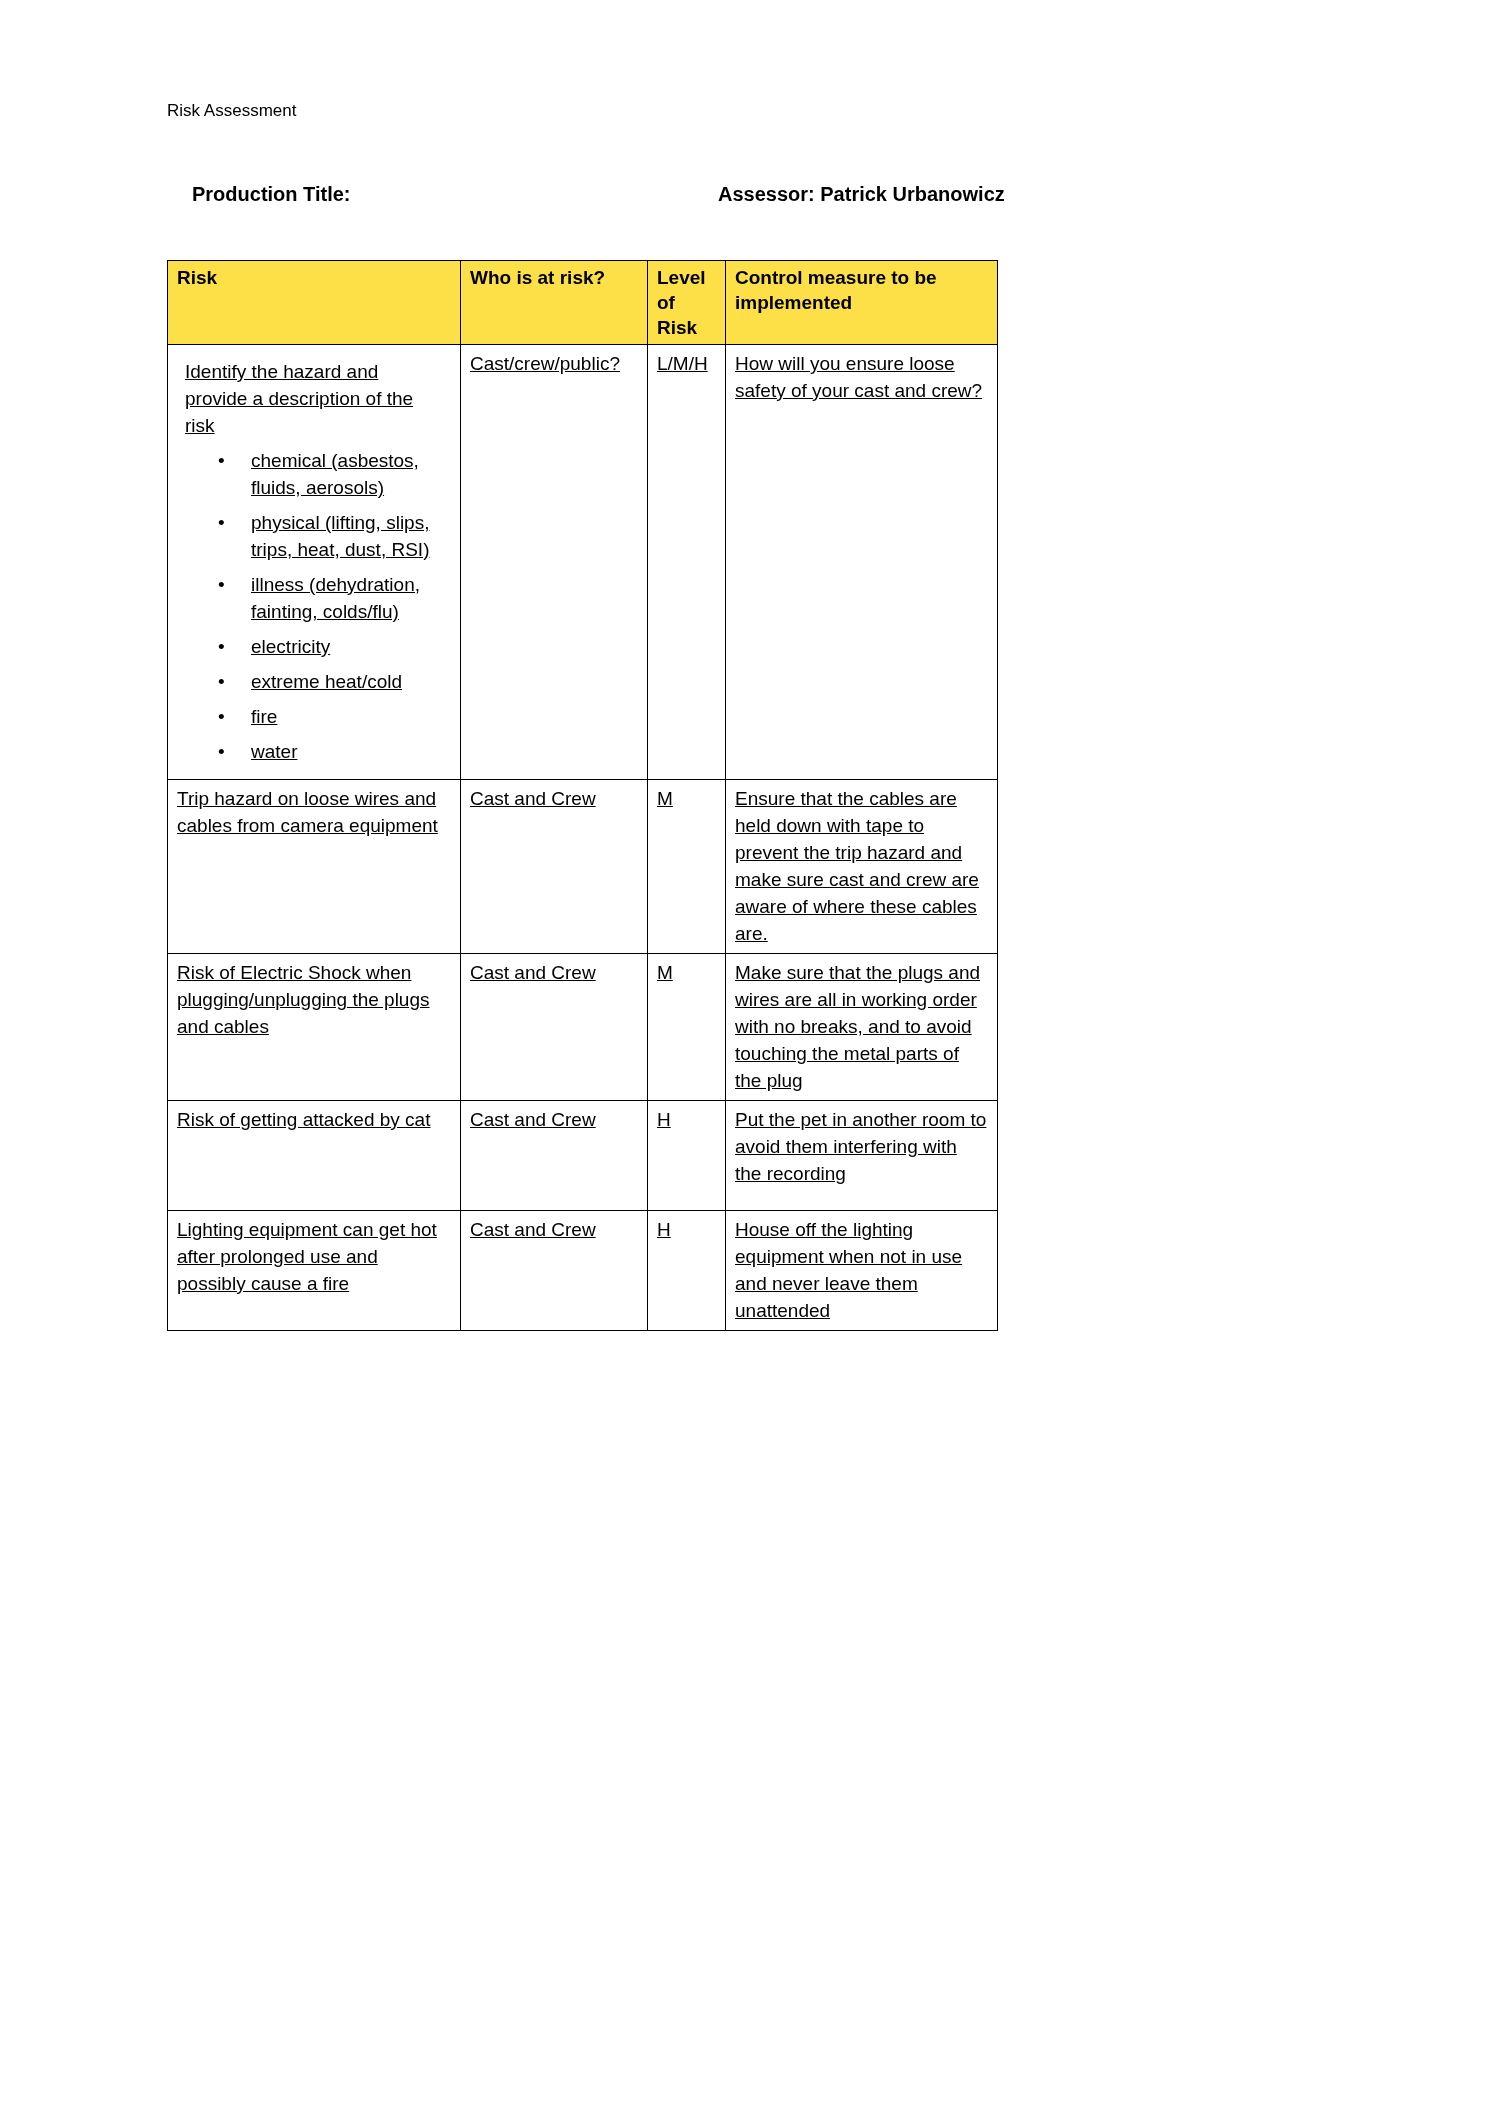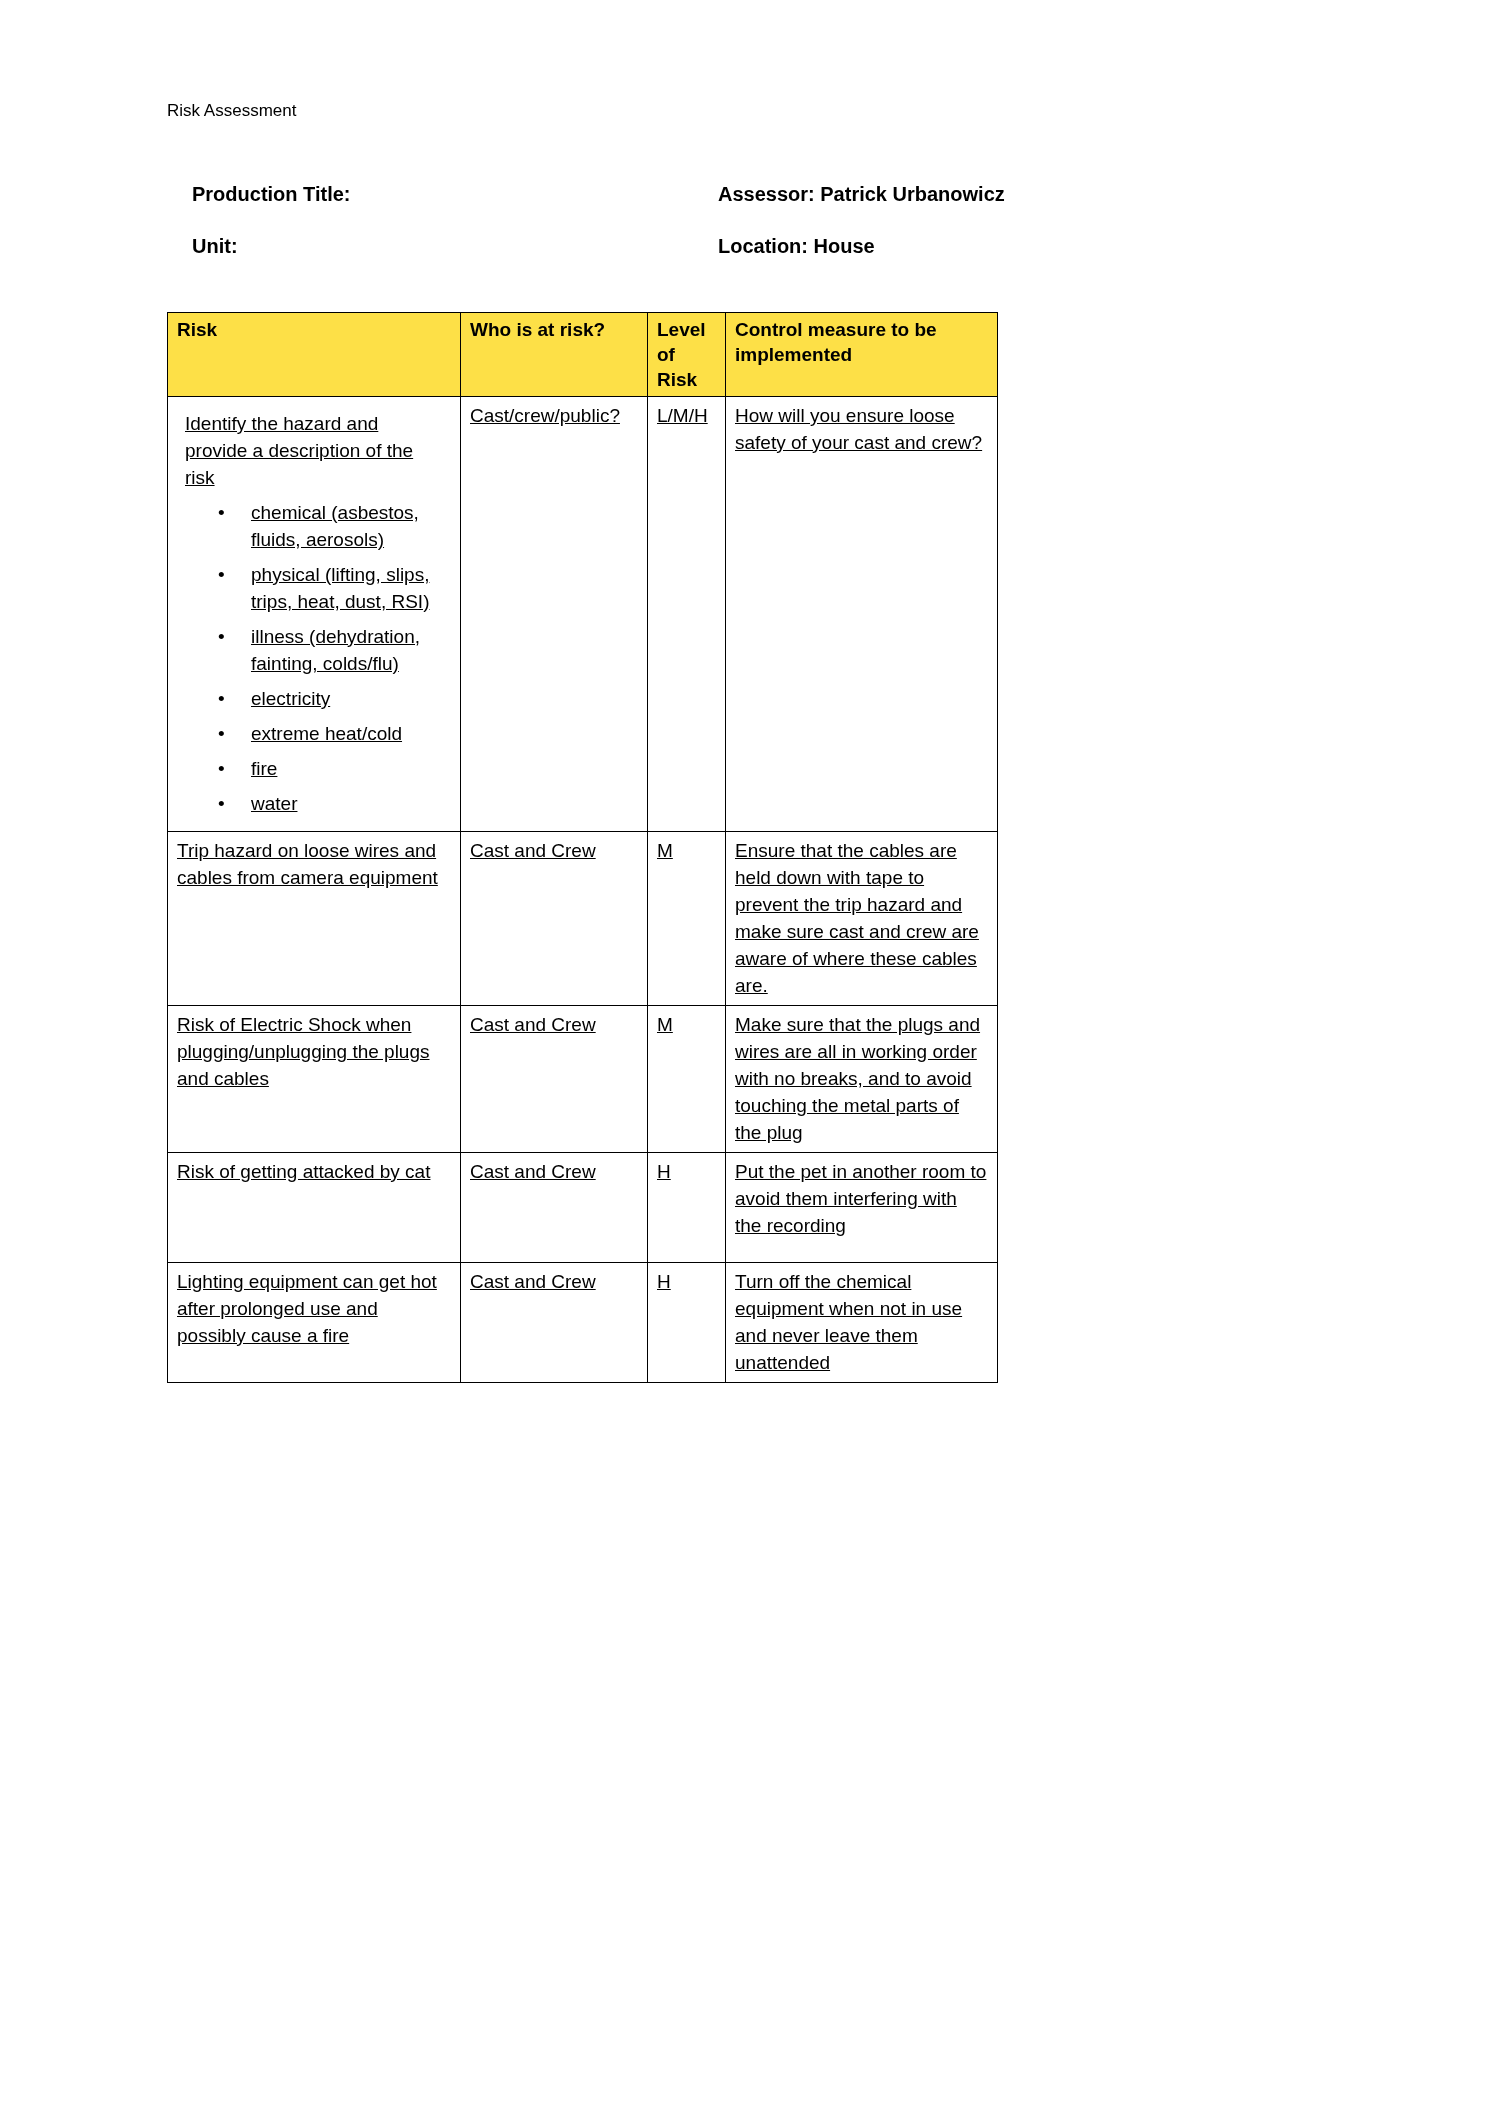--- a/index.html
+++ b/index.html
@@ -87,24 +87,20 @@
 
 <div class="page">
 
   <div class="doc-header">Risk Assessment</div>
 
   <div class="meta">
     <div class="meta-row">
       <span class="meta-left">Production Title:</span>
       <span class="meta-right">Assessor: Patrick Urbanowicz</span>
     </div>
-    <div class="meta-row">
-      <span class="meta-left">Unit:</span>
-      <span class="meta-right">Location: House</span>
-    </div>
   </div>
 
   <table class="risk-table">
     <colgroup>
       <col style="width:293px">
       <col style="width:187px">
       <col style="width:78px">
       <col style="width:272px">
     </colgroup>
     <thead>
@@ -148,18 +144,18 @@
       <tr class="row-cat">
         <td>Risk of getting attacked by cat</td>
         <td>Cast and Crew</td>
         <td>H</td>
         <td>Put the pet in another room to avoid them interfering with the recording</td>
       </tr>
       <tr class="row-light">
         <td>Lighting equipment can get hot after prolonged use and possibly cause a fire</td>
         <td>Cast and Crew</td>
         <td>H</td>
-        <td>Turn off the chemical equipment when not in use and never leave them unattended</td>
+        <td>House off the lighting equipment when not in use and never leave them unattended</td>
       </tr>
     </tbody>
   </table>
 
 </div>
 
 </body></html>

